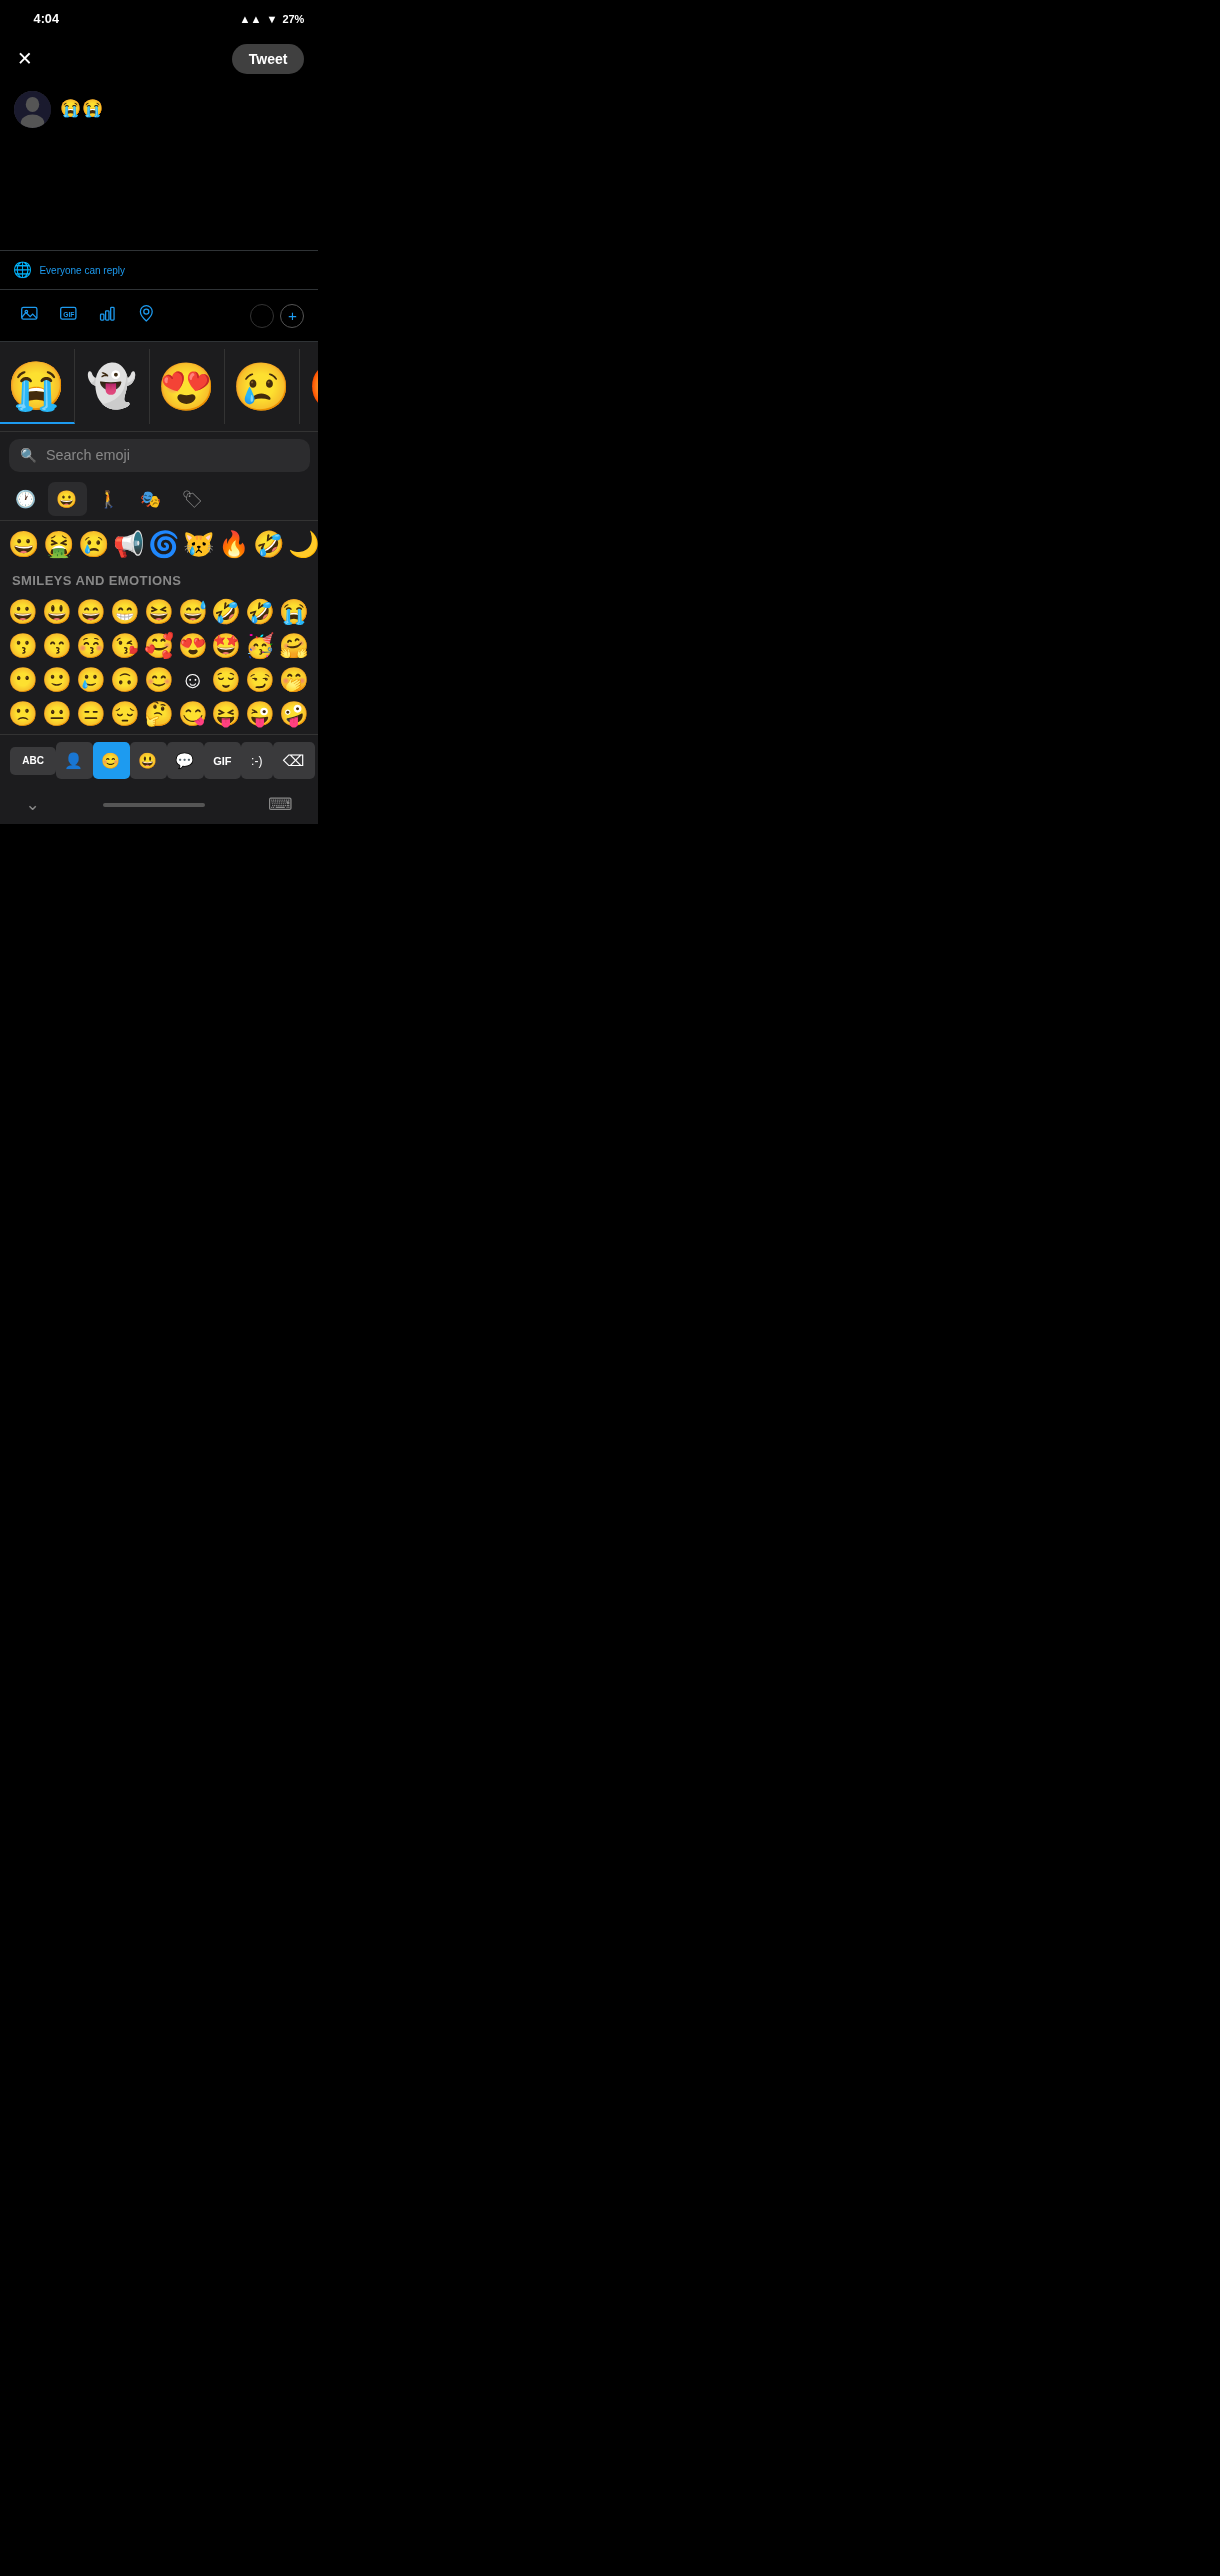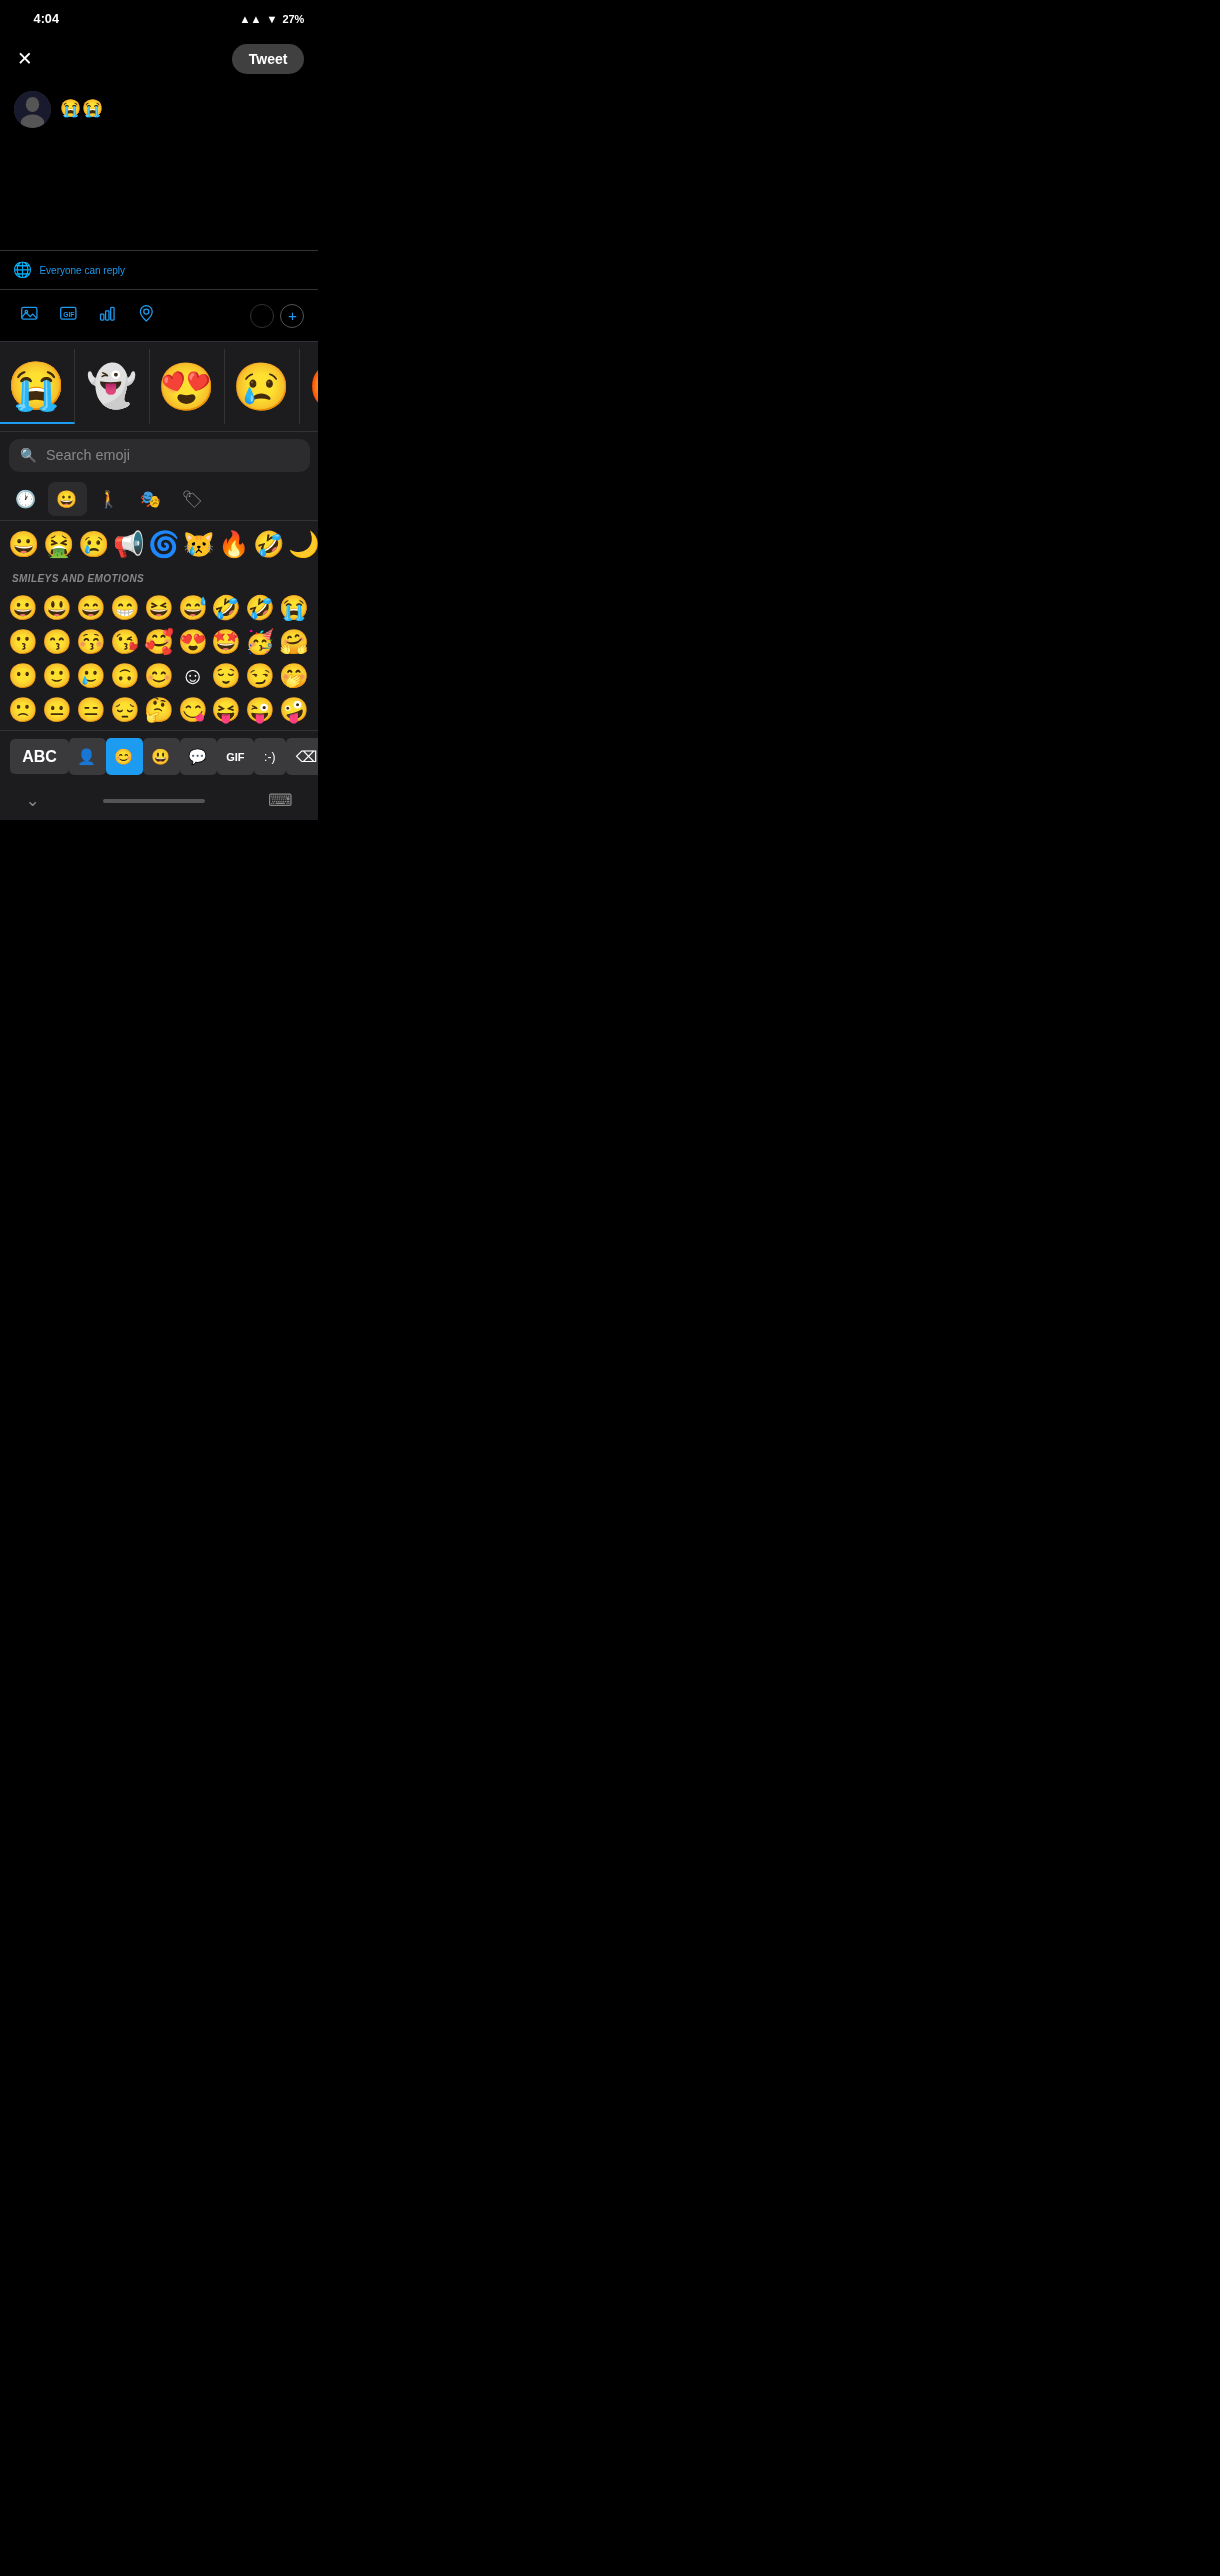--- a/index.html
+++ b/index.html
@@ -227,25 +227,24 @@
       width: 32px;
       height: 32px;
       display: flex;
       align-items: center;
       justify-content: center;
     }
 
     
     .emoji-section-label {
       padding: 6.8px 12px 3.4px;
-      font-size: 10px;
+      font-size: 13px;
       font-weight: 600;
       color: #888;
       letter-spacing: 0.4px;
-      font-style: italic;
     }
 
     
     .emoji-grid {
       display: grid;
       grid-template-columns: repeat(9, 1fr);
       padding: 3.4px 6.8px;
       gap: 0;
     }
     .emoji-cell {
@@ -264,21 +263,21 @@
       align-items: center;
       justify-content: space-between;
       padding: 6.8px 10.2px;
       background: #1c1c1e;
       border-top: 0.8px solid #333;
     }
     .kb-key {
       background: #3a3a3c;
       border: none;
       color: #fff;
-      font-size: 16px;
+      font-size: 10px;
       font-weight: 600;
       border-radius: 5.1px;
       padding: 8.5px 12px;
       cursor: pointer;
     }
     .kb-key-icon {
       background: #3a3a3c;
       border: none;
       color: #fff;
       font-size: 17px;

